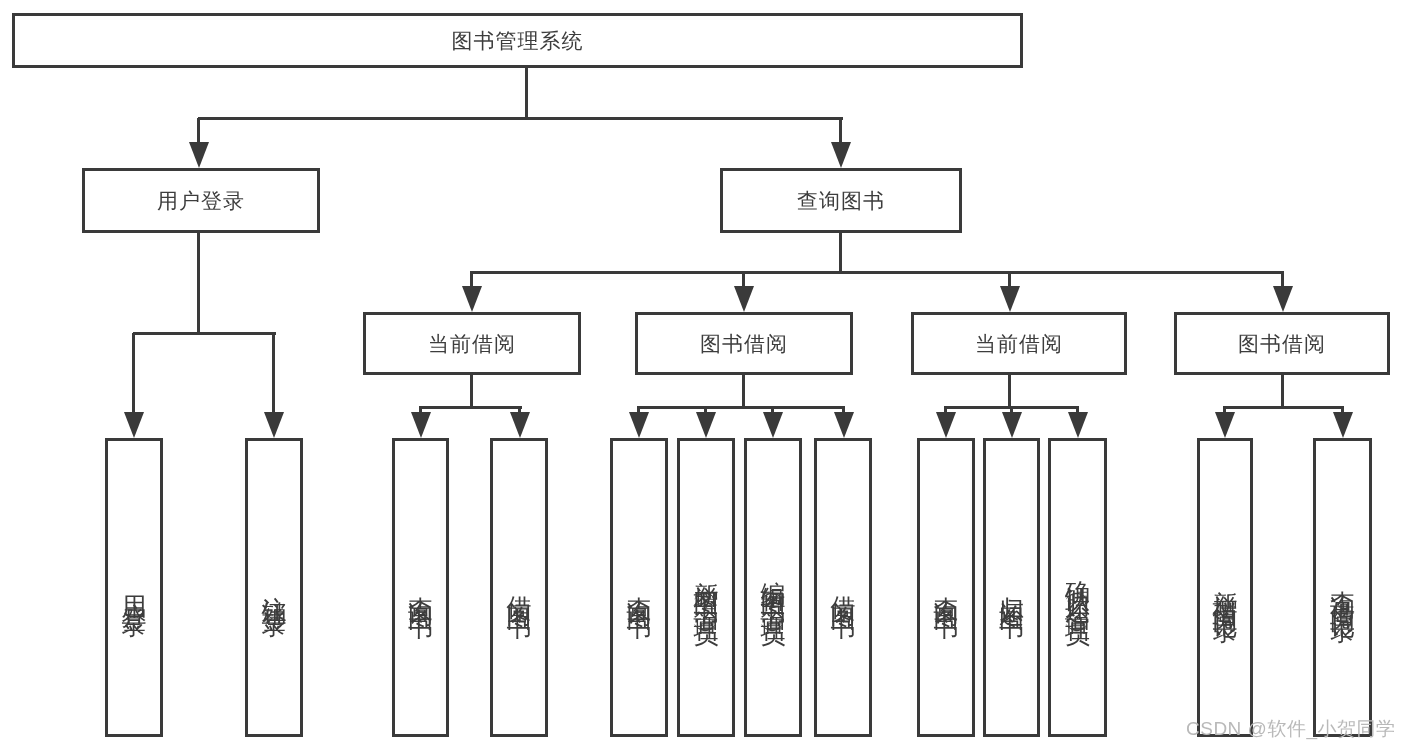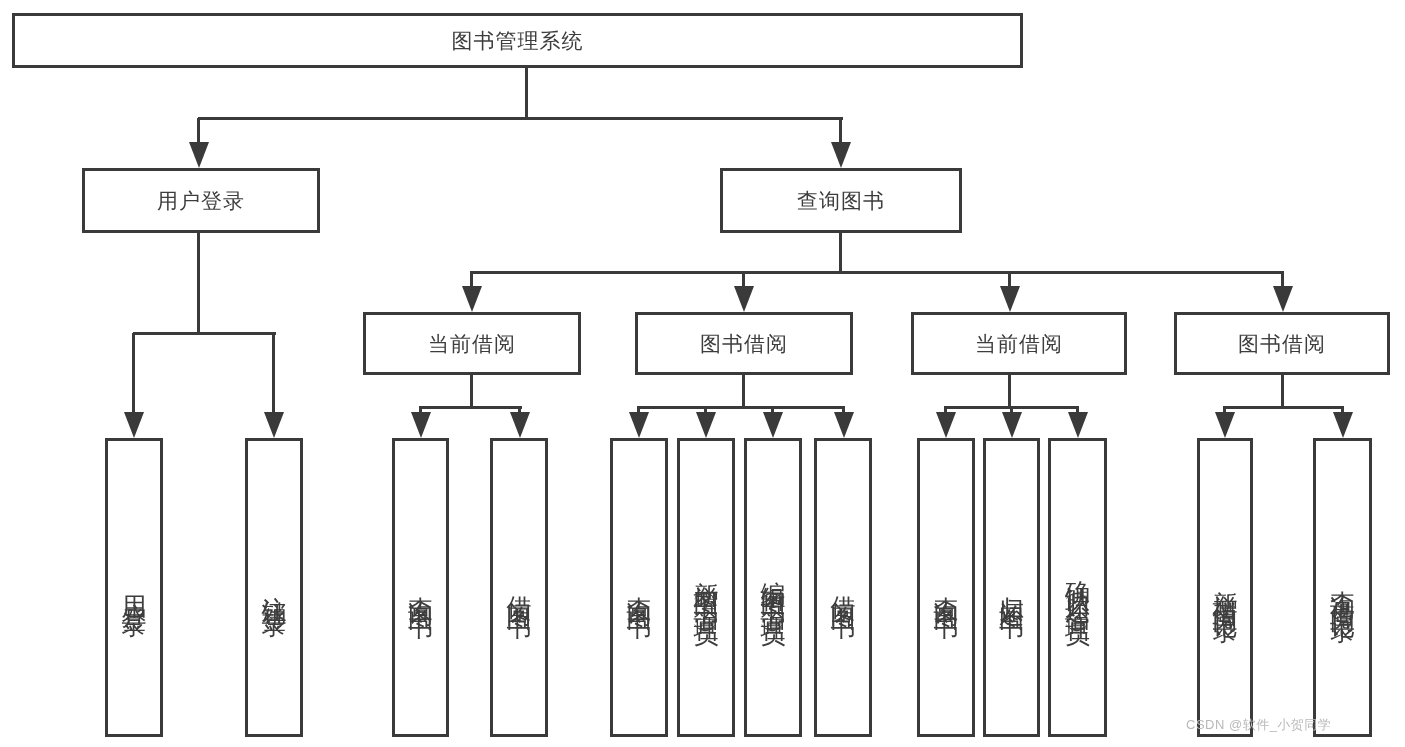--- a/index.html
+++ b/index.html
@@ -41,21 +41,21 @@
   .ah{
     position:absolute;
     width:0;height:0;
     border-left:10px solid transparent;
     border-right:10px solid transparent;
     border-top:26px solid #3a3a3a;
   }
   #watermark{
     position:absolute;
     left:1186px;top:716px;
-    font-size:13px;
+    font-size:19px;
     color:#b9b9b9;
     letter-spacing:0.5px;
     white-space:nowrap;
     z-index:5;
   }
 </style>
 </head>
 <body>
 
 <div id="canvas">

